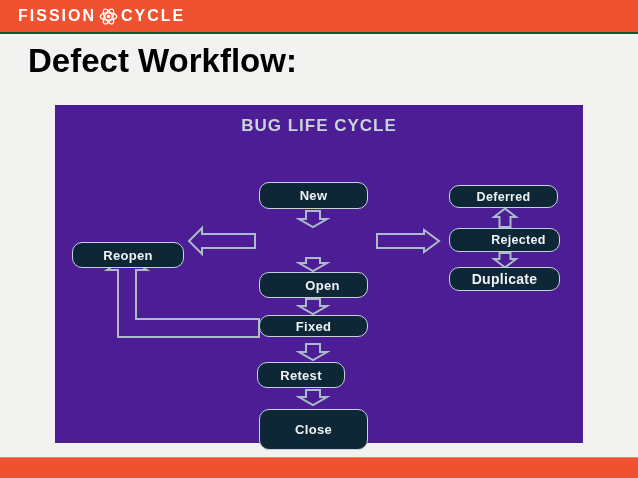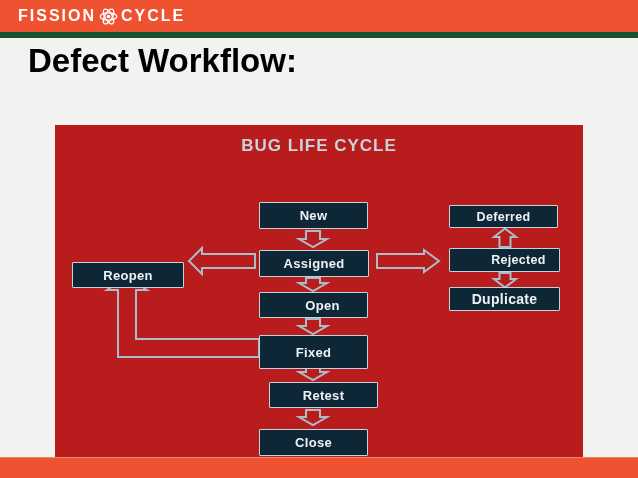--- a/index.html
+++ b/index.html
@@ -9,21 +9,21 @@
     font-family: "Liberation Sans", sans-serif;
     position: relative;
     overflow: hidden;
   }
 
   
   .header {
     position: absolute; top: 0; left: 0; right: 0;
     height: 32px;
     background: #ee5231;
-    border-bottom: 6px solid #14532d;
+    border-bottom: 2px solid #14532d;
     display: flex; align-items: center;
     padding-left: 18px;
   }
   .logo { display: flex; align-items: center; color: #ffffff; }
   .logo-text {
     font-weight: bold; font-size: 16px; letter-spacing: 2px;
     color: #ffffff;
   }
   .logo-icon { margin: 0 2px; display: flex; align-items: center; }
 
@@ -33,48 +33,47 @@
     font-size: 33px; font-weight: bold;
     color: #000000;
     letter-spacing: 0px;
     line-height: 1;
   }
 
   
   .panel {
     position: absolute; left: 55px; top: 105px;
     width: 528px; height: 338px;
-    background: #b91c1c;
-    margin-top: 20px;
+    background: #4c1d95;
   }
   .panel-title {
     position: absolute; top: 11px; left: 0; right: 0;
     text-align: center;
     color: #c9d4da;
     font-weight: bold; font-size: 17px;
     letter-spacing: 1px;
   }
 
   .node {
     position: absolute;
     box-sizing: border-box;
     border: 1.5px solid #c5d2da;
-    border-radius: 1px;
+    border-radius: 10px;
     background: #0e2737;
     color: #edf2f5;
     font-weight: bold; font-size: 13px;
     display: flex; align-items: center; justify-content: center;
     letter-spacing: 0.3px;
   }
   .n-new       { left: 204px; top: 77px;  width: 109px; height: 27px; }
   .n-assigned  { left: 204px; top: 125px; width: 110px; height: 27px; }
   .n-open      { left: 204px; top: 167px; width: 109px; height: 26px; padding-left: 18px; }
-  .n-fixed     { left: 204px; top: 210px; width: 109px; height: 34px; }
-  .n-retest    { left: 214px; top: 257px; width: 109px; height: 26px; }
-  .n-close     { left: 204px; top: 304px; width: 109px; height: 27px; }
+  .n-fixed     { left: 204px; top: 210px; width: 109px; height: 22px; }
+  .n-retest    { left: 202px; top: 257px; width: 88px; height: 26px; }
+  .n-close     { left: 204px; top: 304px; width: 109px; height: 41px; }
   .n-reopen    { left: 17px;  top: 137px; width: 112px; height: 26px; text-align: center; }
   .n-deferred  { left: 394px; top: 80px;  width: 109px; height: 23px; font-size: 12.5px; }
   .n-rejected  { left: 394px; top: 123px; width: 111px; height: 24px; font-size: 12.5px; padding-left: 28px; }
   .n-duplicate { left: 394px; top: 162px; width: 111px; height: 24px; font-size: 14px; }
 
   .arrows { position: absolute; left: 0; top: 0; pointer-events: none; }
   .arrow { stroke: #a9bcc7; stroke-width: 2; fill: none; stroke-linejoin: miter; }
 
   
   .footer {
@@ -124,23 +123,20 @@
     <path class="arrow" d="M444.5,122 V112 H439 L450,103.5 L461,112 H455.5 V122 Z"></path>
 
     <path class="arrow" d="M444.5,148 V154 H439 L450,162.5 L461,154 H455.5 V148 Z"></path>
 
     <path class="arrow" d="M204,214 H81 V165 H92 L72,152 L52,165 H63 V232 H204 Z"></path>
   </svg>
 
   <div class="node n-new">
       <span>New</span>
     </div>
-  <div class="node n-assigned">
-      <span>Assigned</span>
-    </div>
   <div class="node n-open">
       <span>Open</span>
     </div>
   <div class="node n-fixed">
       <span>Fixed</span>
     </div>
   <div class="node n-retest">
       <span>Retest</span>
     </div>
   <div class="node n-close">

